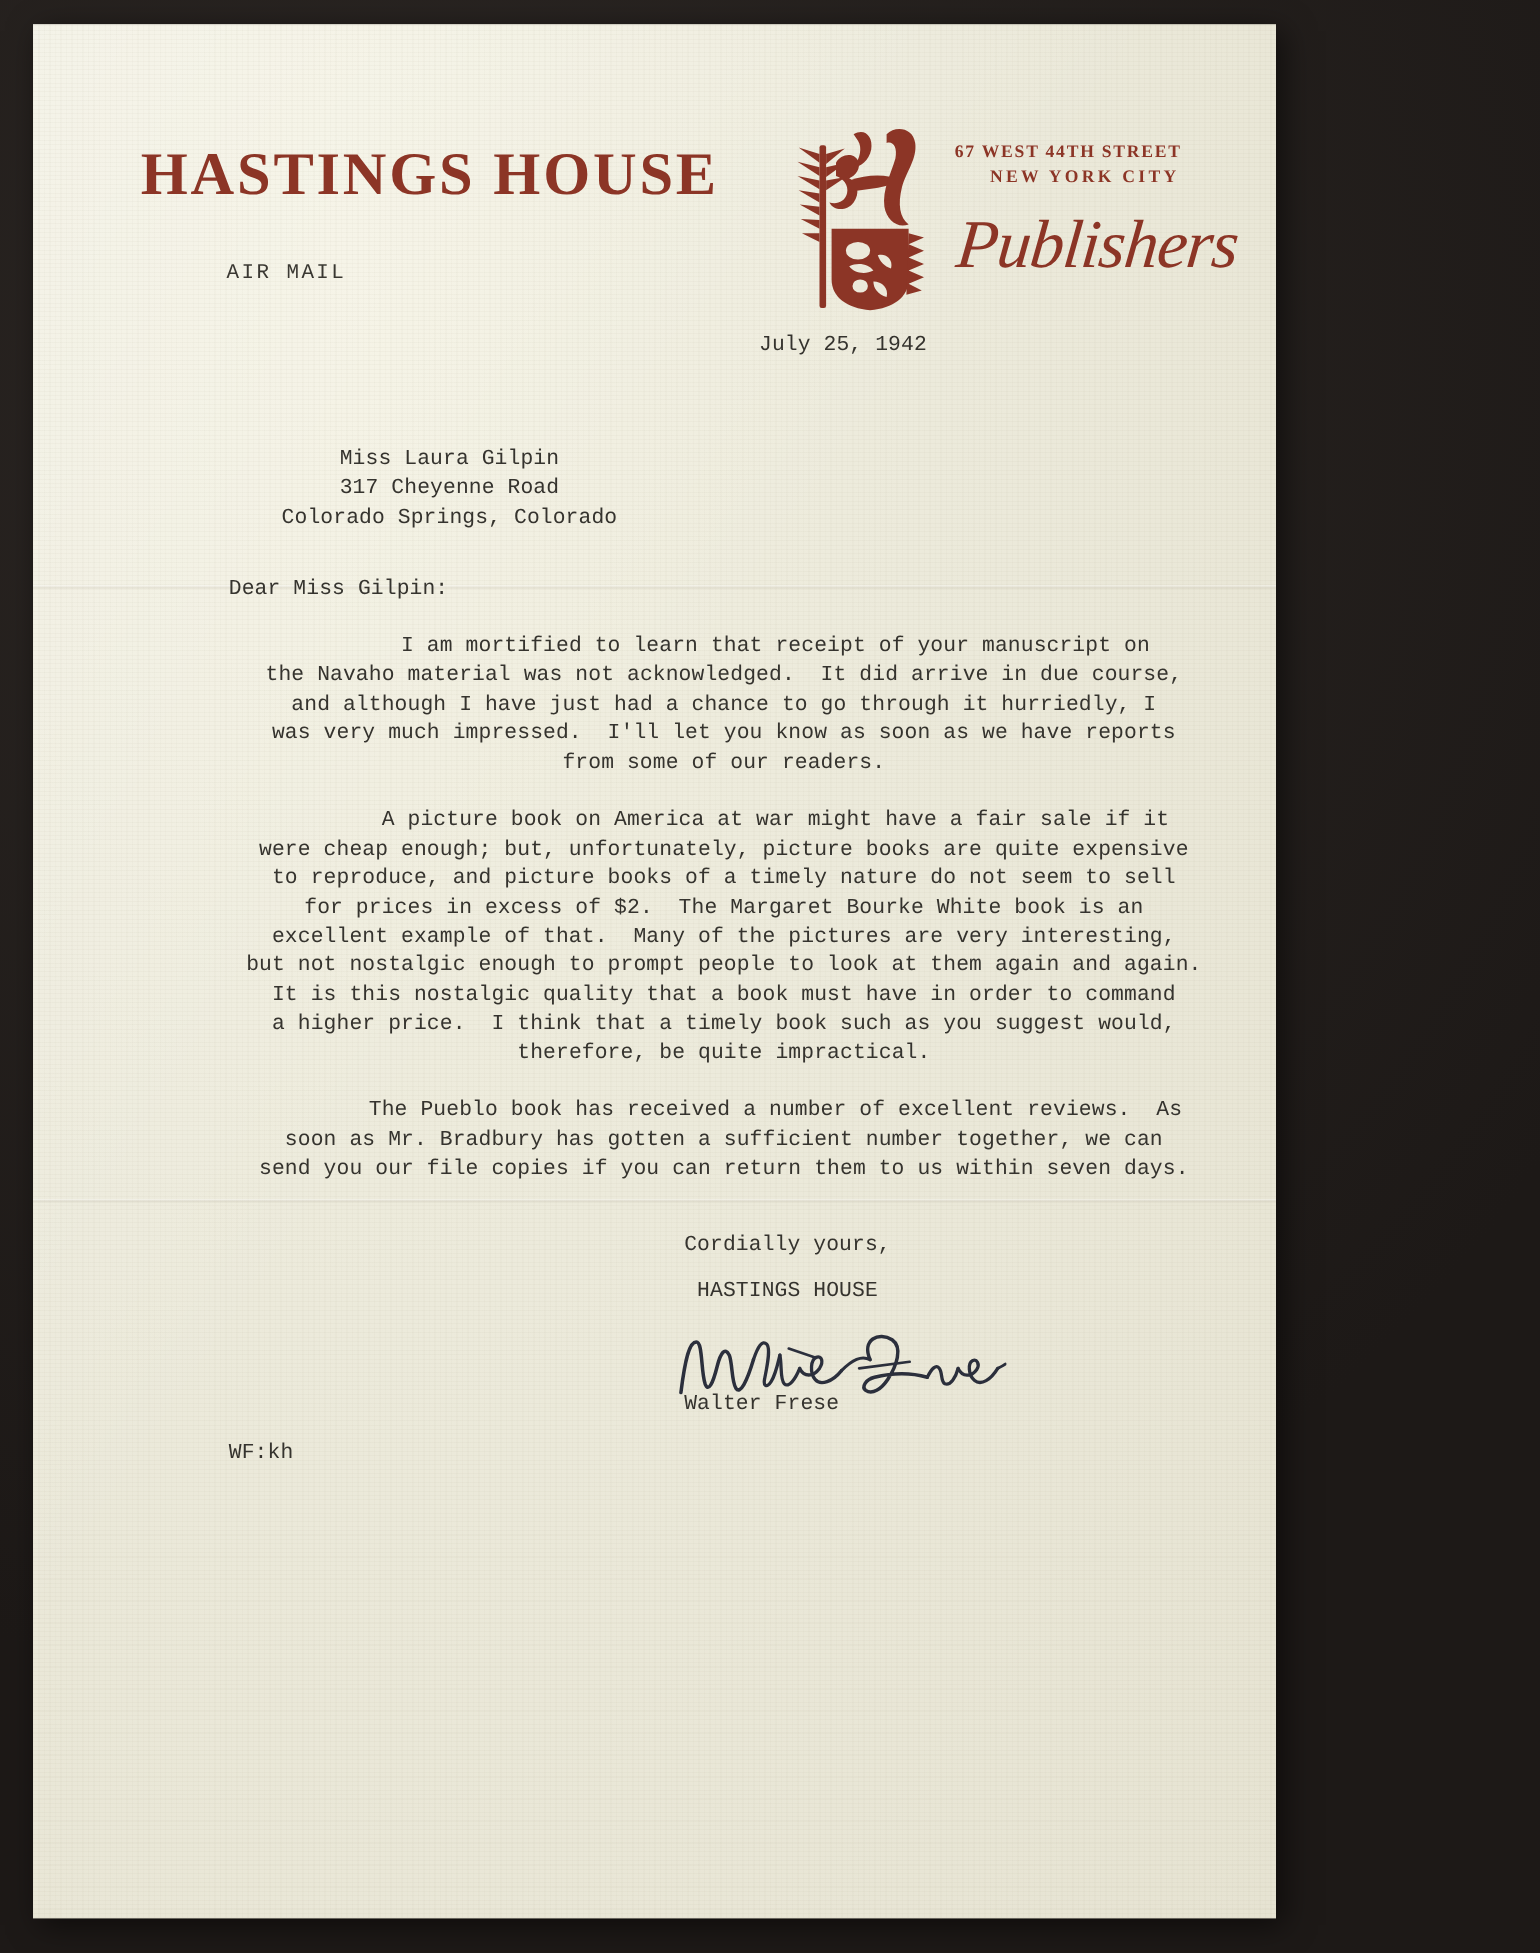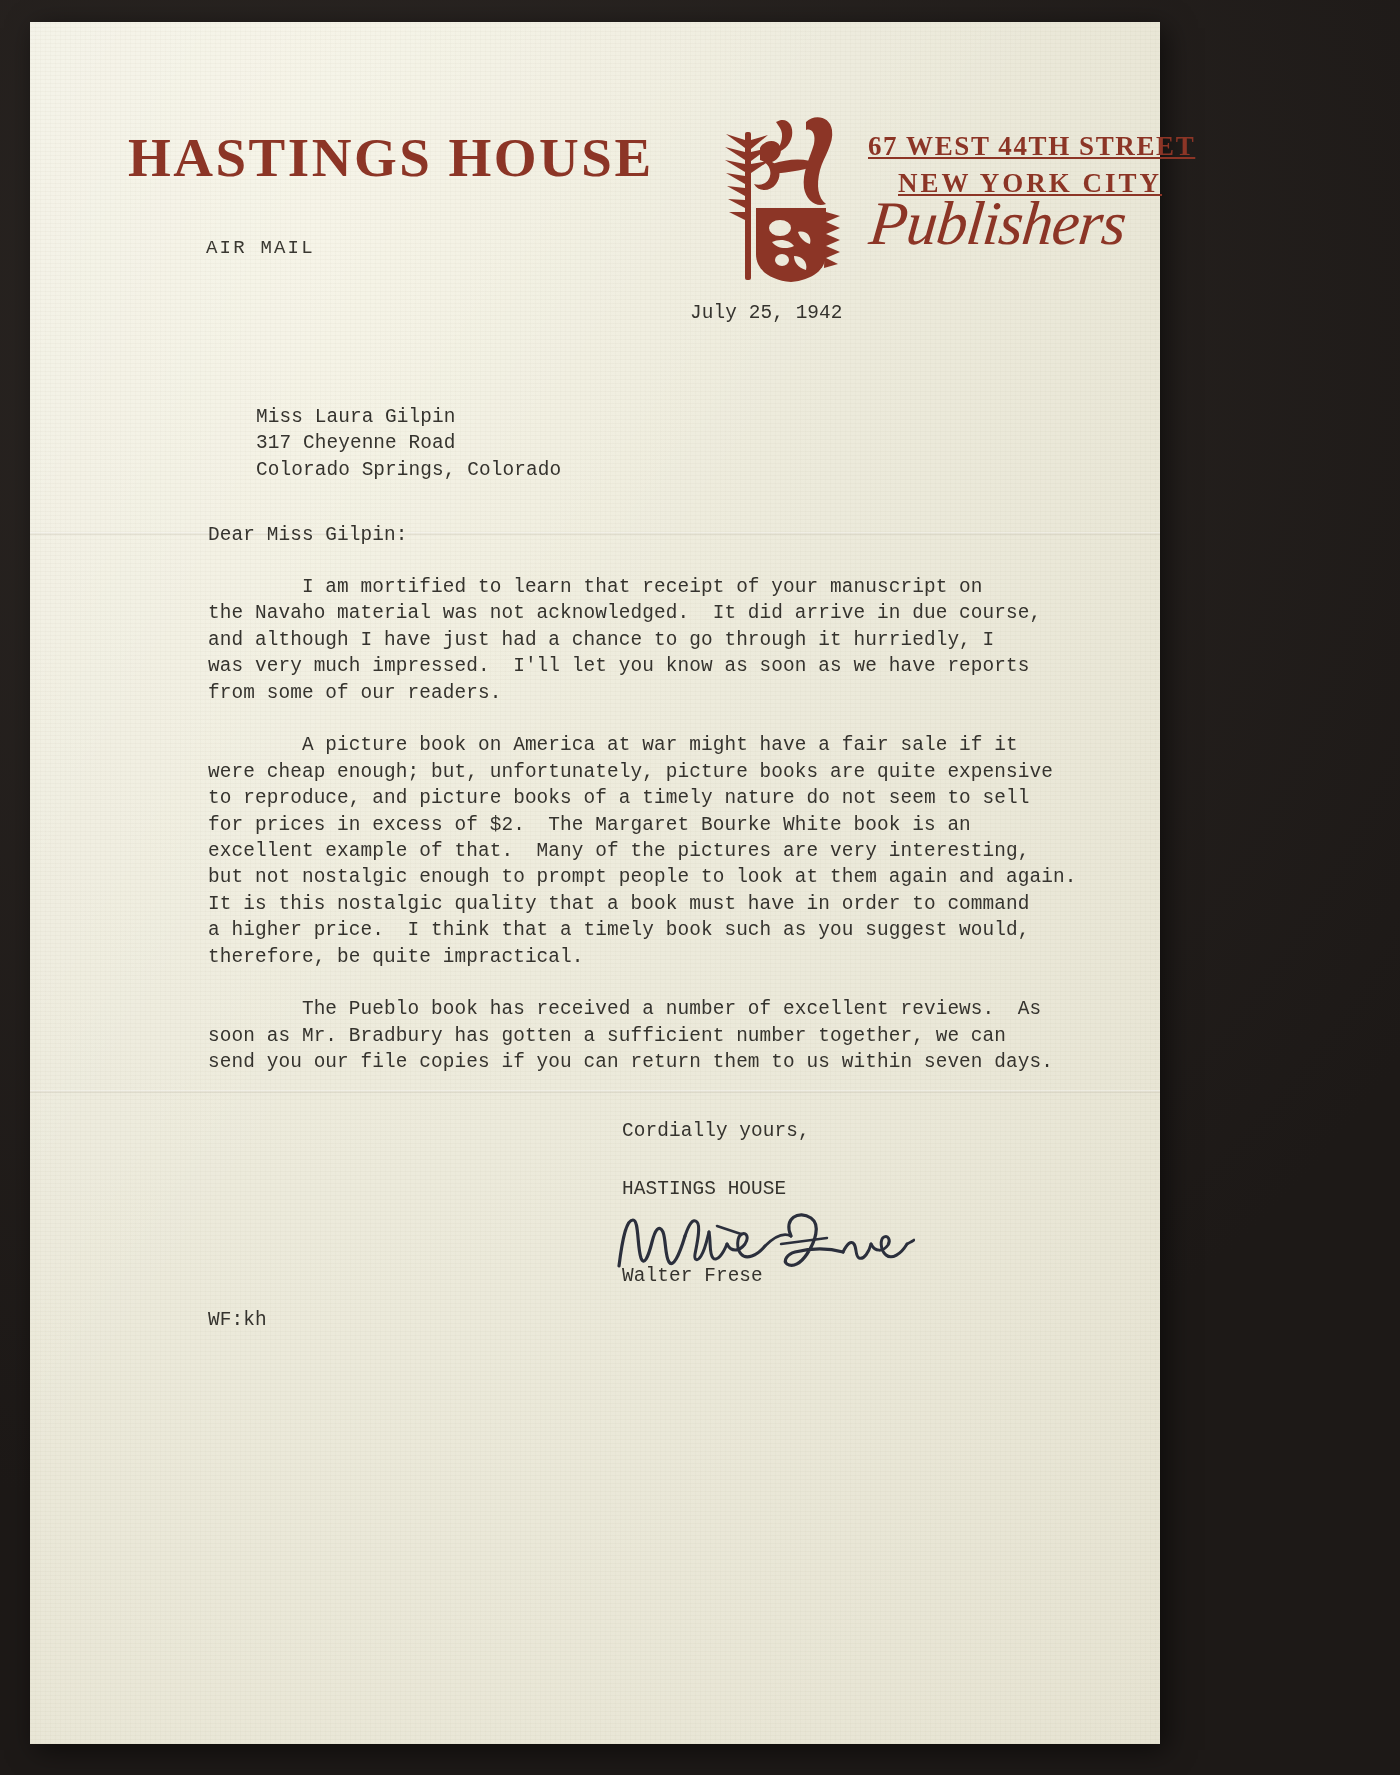--- a/index.html
+++ b/index.html
@@ -27,20 +27,21 @@
   #paper {
     position: absolute;
     left: 30px;
     top: 22px;
     width: 1130px;
     height: 1722px;
     background:
       linear-gradient(125deg, rgba(255,255,255,0.30) 0%, rgba(255,255,255,0) 45%),
       radial-gradient(ellipse at 25% 12%, #f4f2e3 0%, #eceadb 45%, #e6e3d2 100%);
     box-shadow: 6px 6px 26px rgba(0,0,0,0.55);
+    text-align: center;
   }
   
   #paper::before {
     content: "";
     position: absolute;
     inset: 0;
     background-image:
       repeating-linear-gradient(0deg, rgba(140,130,100,0.045) 0px, rgba(140,130,100,0.045) 1px, rgba(0,0,0,0) 1px, rgba(0,0,0,0) 4px),
       repeating-linear-gradient(90deg, rgba(140,130,100,0.030) 0px, rgba(140,130,100,0.030) 1px, rgba(0,0,0,0) 1px, rgba(0,0,0,0) 5px);
     pointer-events: none;
@@ -99,24 +100,23 @@
   #address-block {
     position: absolute;
     left: 838px;
     top: 18px;
     font-family: "Liberation Serif", "DejaVu Serif", serif;
     font-weight: bold;
     color: #8c3526;
     line-height: 1.38;
   }
   #address-line-1, #address-line-2 {
-    font-size: 27px;
+    font-size: 16px;
     letter-spacing: 1.6px;
     white-space: nowrap;
-    text-decoration: underline;
   }
   #address-line-2 { letter-spacing: 3.0px; margin-left: 30px; }
   #publishers-word {
     position: absolute;
     left: 840px;
     top: 78px;
     font-family: "Liberation Serif", "DejaVu Serif", serif;
     font-style: italic;
     font-size: 62px;
     color: #8c3526;
@@ -158,21 +158,21 @@
   }
   .body-para {
     margin: 0 0 26.4px 0;
     white-space: pre;
   }
   #closing-block {
     position: absolute;
     left: 592px;
     top: 1096px;
   }
-  #closing-line { margin-bottom: 32px; }
+  #closing-line { margin-bottom: 16px; }
   #company-signoff { margin-bottom: 0; }
   #signature-graphic {
     position: absolute;
     left: 585px;
     top: 1186px;
     width: 300px;
     height: 70px;
   }
   #signer-name {
     position: absolute;

